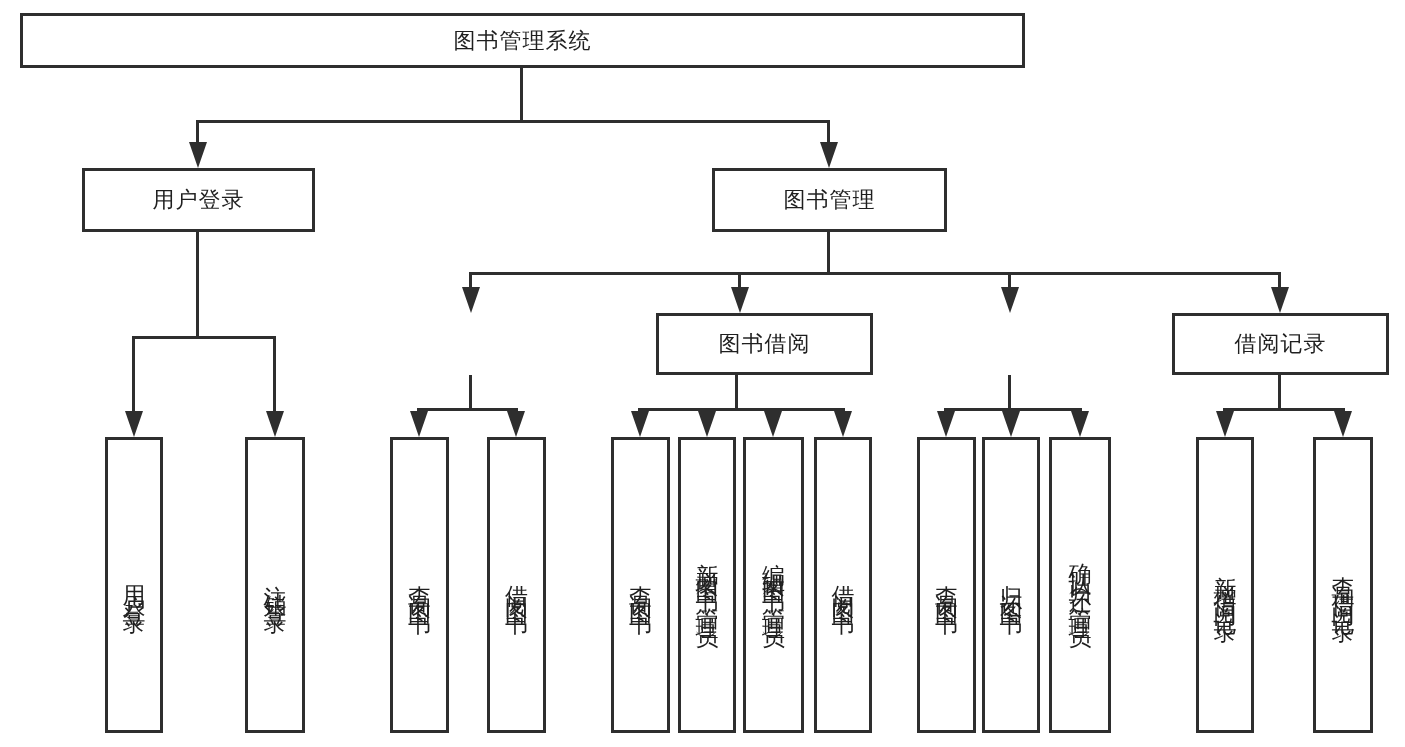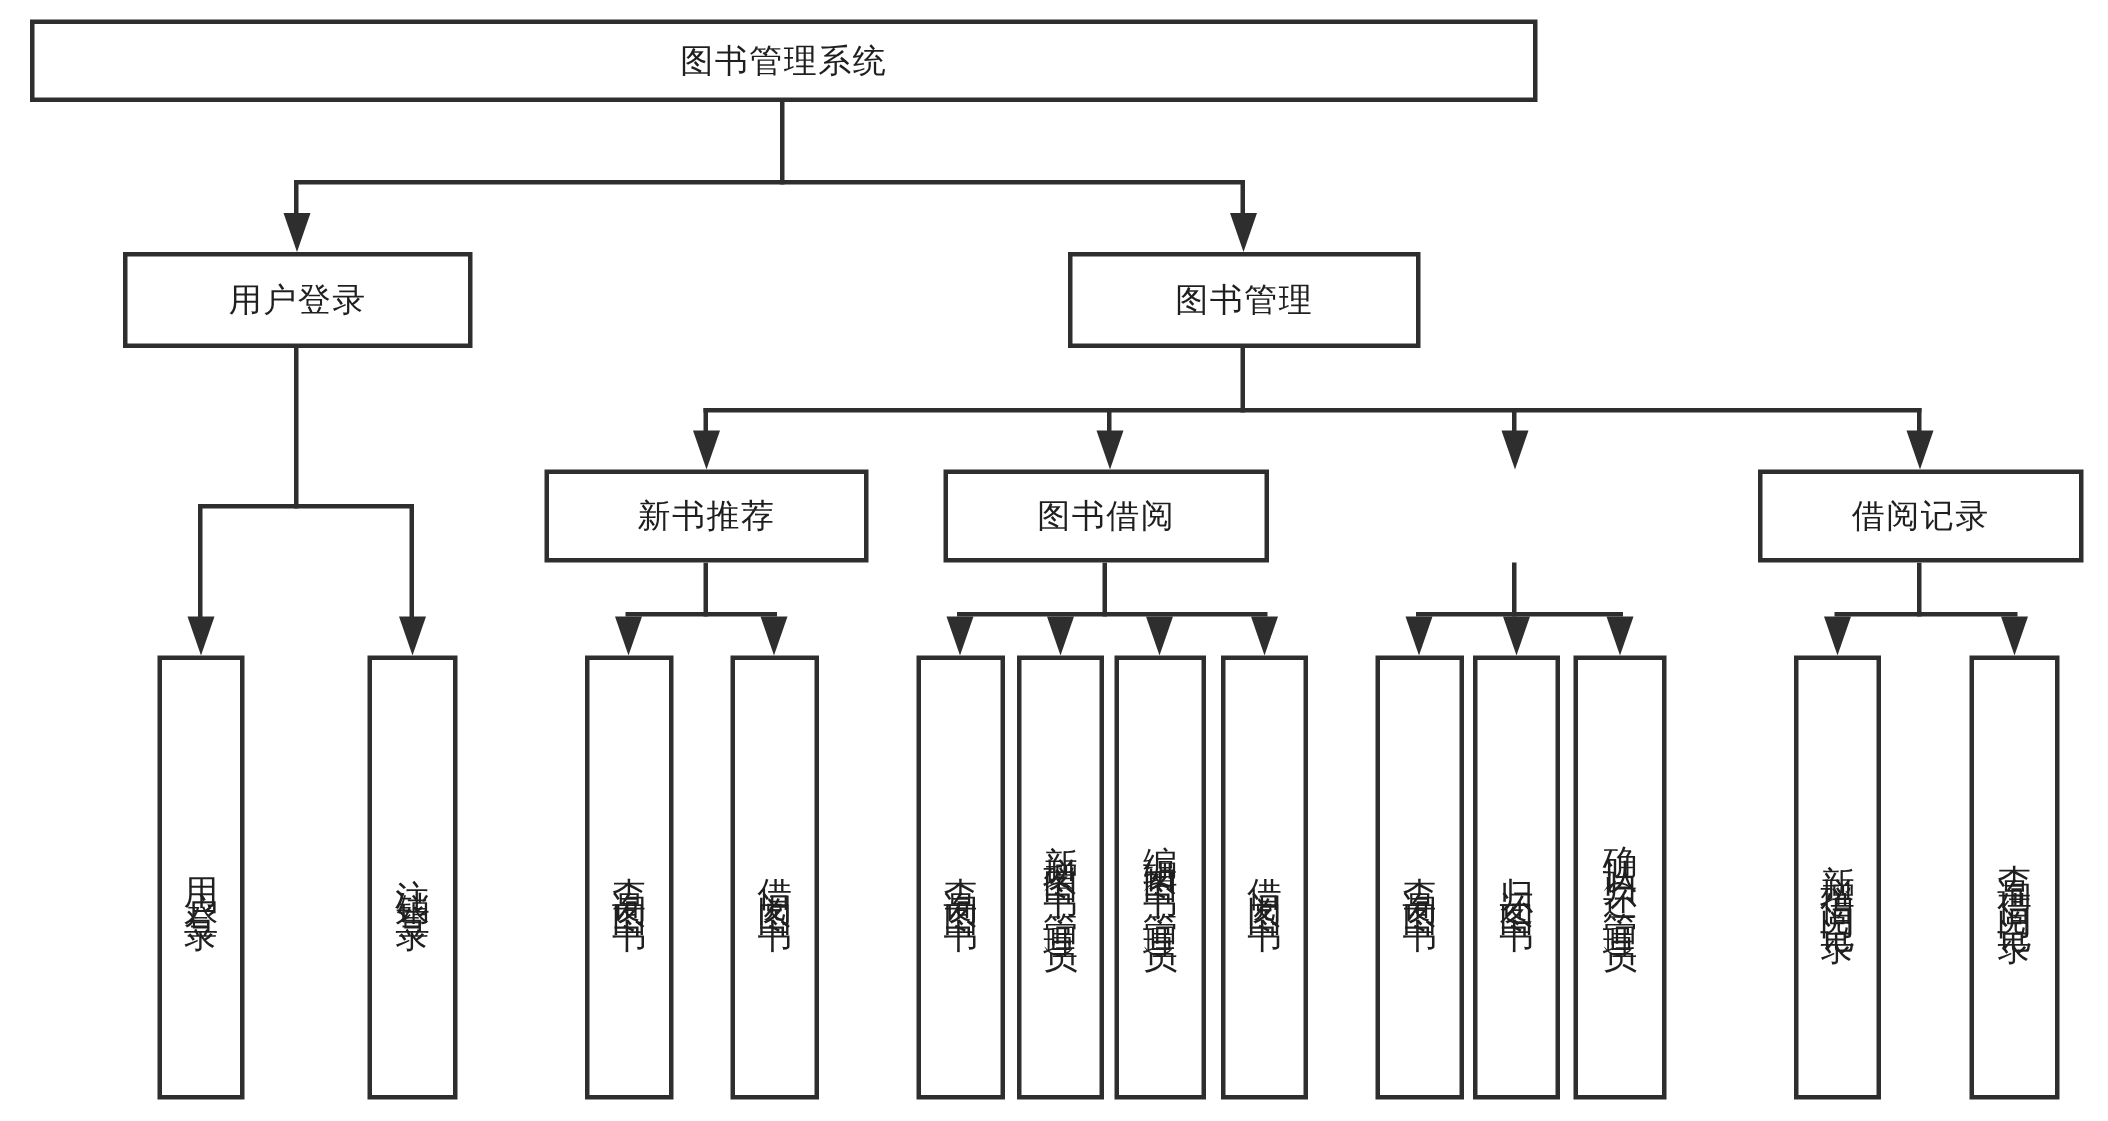--- a/index.html
+++ b/index.html
@@ -93,24 +93,21 @@
     <span class="hlabel">图书管理系统</span>
   </div>
 
   <div class="box" style="left:82px;top:168px;width:233px;height:64px;">
     <span class="hlabel">用户登录</span>
   </div>
   <div class="box" style="left:712px;top:168px;width:235px;height:64px;">
     <span class="hlabel">图书管理</span>
   </div>
 
-  <div class="box" style="left:363px;top:313px;width:216px;height:62px;">
-    <span class="hlabel">新书推荐</span>
-  </div>
-  <div class="box" style="left:629px;top:313px;width:217px;height:62px;">
+  <div class="box" style="left:656px;top:313px;width:217px;height:62px;">
     <span class="hlabel">图书借阅</span>
   </div>
   <div class="box" style="left:1172px;top:313px;width:217px;height:62px;">
     <span class="hlabel">借阅记录</span>
   </div>
 
   <div class="box" style="left:105px;top:437px;width:58px;height:296px;">
     <span class="leaf-label">用户登录</span>
   </div>
   <div class="box" style="left:245px;top:437px;width:60px;height:296px;">

